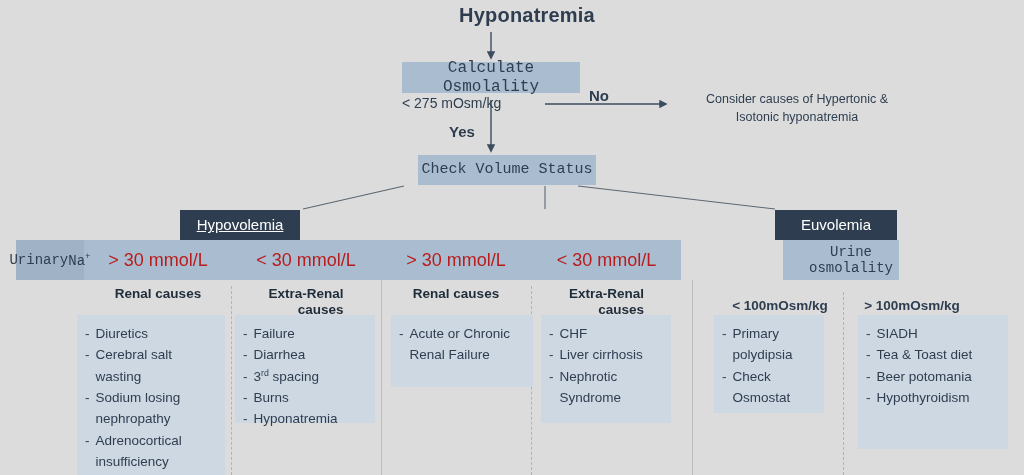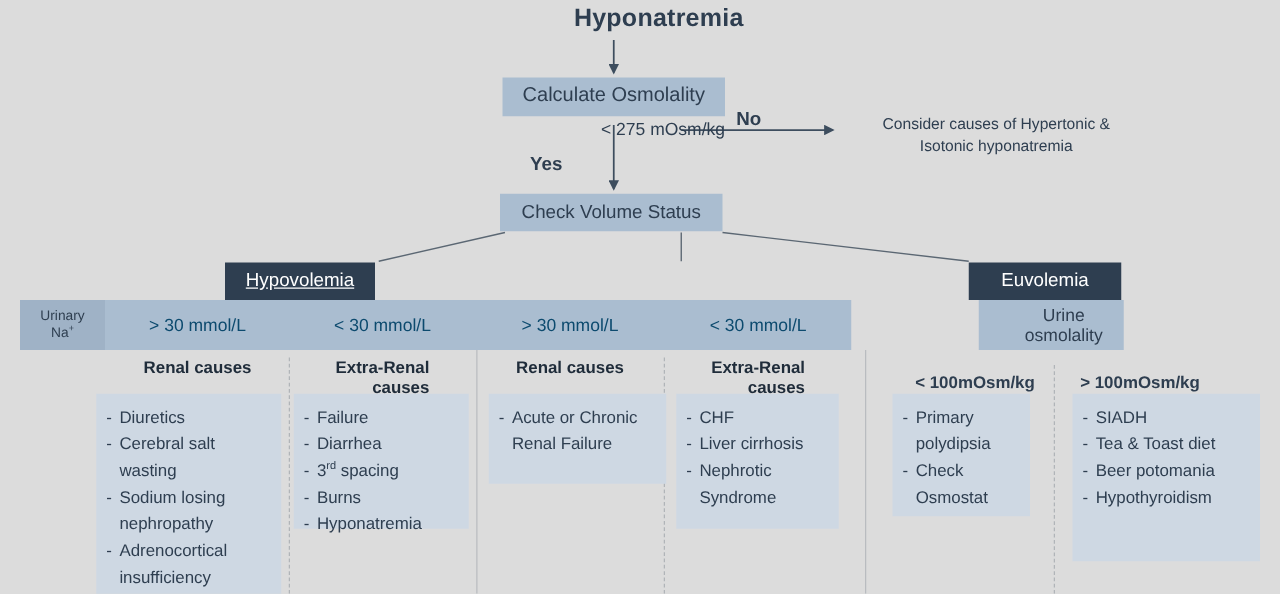--- a/index.html
+++ b/index.html
@@ -29,65 +29,66 @@
     padding-left: 30px;
   }
 
   
   .box-light {
     background: #aabdd0;
     color: #2e3e50;
     display: flex; align-items: center; justify-content: center;
     text-align: center;
     line-height: 1.15;
+    font-family: Liberation Mono, monospace;
   }
   .box-dark {
     background: #2e3e50;
     color: #ffffff;
     display: flex; align-items: center; justify-content: center;
     text-align: center;
     line-height: 1.15;
   }
 
   #calc-osm { left: 402px; top: 62px; width: 178px; height: 31px; font-size: 16px; }
-  #volume-status { left: 400px; top: 155px; width: 178px; height: 30px; font-size: 15px; }
+  #volume-status { left: 418px; top: 155px; width: 178px; height: 30px; font-size: 15px; }
 
   #hypovolemia { left: 180px; top: 210px; width: 120px; height: 30px; font-size: 15px; text-decoration: underline; }
   #hypervolemia { left: 450px; top: 210px; width: 158px; height: 30px; font-size: 15px; margin-top: 37px; }
   #euvolemia   { left: 775px; top: 210px; width: 122px; height: 30px; font-size: 15px; }
 
   #urine-osm { left: 783px; top: 240px; width: 116px; height: 40px; font-size: 14px; flex-direction: column; padding-left: 20px; }
 
   
   .osm-threshold {
     left: 402px; top: 95px; width: 178px;
-    text-align: right; font-size: 14px;
-  }
-  .lbl-yes { left: 424px; top: 123px; font-size: 15px; font-weight: bold; }
+    text-align: left; font-size: 14px;
+  }
+  .lbl-yes { left: 449px; top: 123px; font-size: 15px; font-weight: bold; }
   .lbl-no  { left: 589px; top: 87px;  font-size: 15px; font-weight: bold; }
   .consider {
     left: 672px; top: 90px; width: 250px;
     font-size: 12.5px; text-align: center; line-height: 1.45;
   }
 
   
   #na-band {
     left: 16px; top: 240px; width: 665px; height: 40px;
     background: #aabdd0;
   }
   #urinary-na {
     left: 16px; top: 240px; width: 68px; height: 40px;
     background: #9fb2c6;
-    font-size: 11px; flex-direction: column;
+    font-size: 14px; flex-direction: row;
   }
 
   .thresh {
     top: 240px; height: 40px;
     display: flex; align-items: center; justify-content: center;
-    font-size: 14px; color: #0c4a6e;
+    font-size: 18px; color: #b91c1c;
   }
   #thresh-1 { left: 84px;  width: 148px; }
   #thresh-2 { left: 232px; width: 148px; }
   #thresh-3 { left: 382px; width: 148px; }
   #thresh-4 { left: 532px; width: 149px; }
 
   
   .thresh-eu {
     top: 294px; height: 22px;
     display: flex; align-items: center; justify-content: center;

